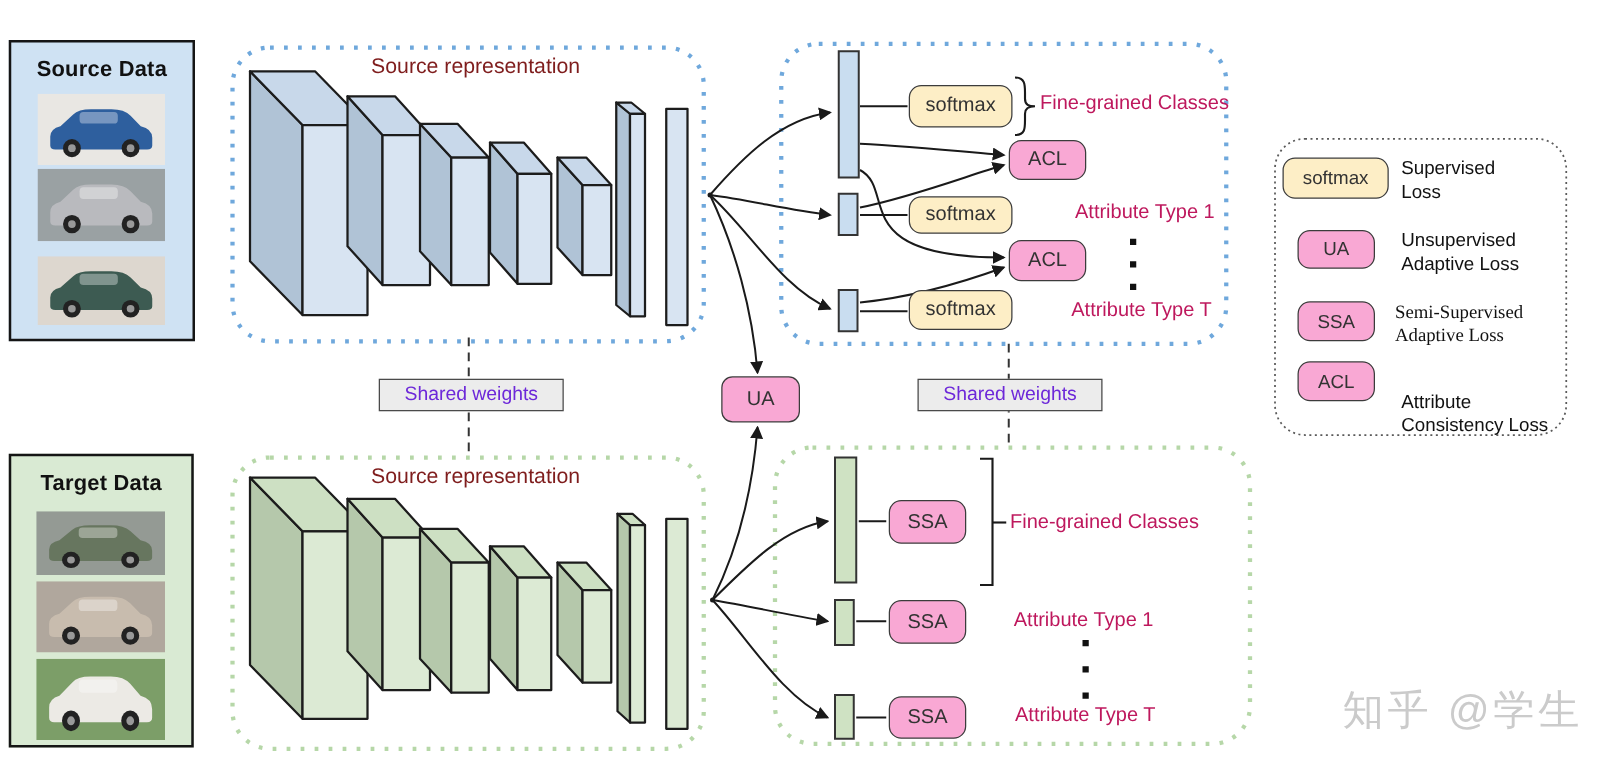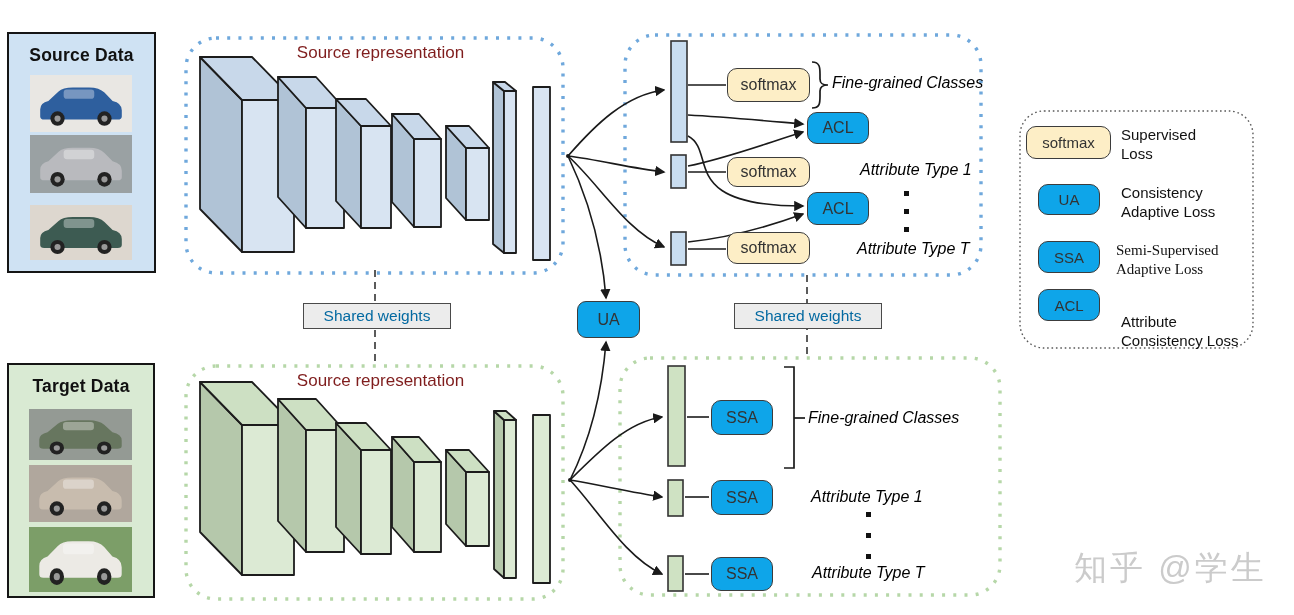--- a/index.html
+++ b/index.html
@@ -12,33 +12,33 @@
   
   .panel { border:2px solid #151515; }
   .panel-blue  { background:#cfe2f3; }
   .panel-green { background:#d9ead3; }
   .panel-title { text-align:center; font-weight:bold; font-size:17.5px; color:#111;
                  padding-top:11px; letter-spacing:.2px; }
   .car-svg { position:absolute; display:block; }
 
   
   .repr-title { font-size:17px; color:#7f1d1d; text-align:center; }
-  .free-label { font-size:16px; color:#000000; white-space:nowrap;font-style:italic; }
+  .free-label { font-size:16px; color:#be185d; white-space:nowrap; }
 
   
   .pill { display:flex; align-items:center; justify-content:center;
           border:1.6px solid #3c3c3c; border-radius:10px;
           font-size:16px; color:#333; white-space:nowrap;text-align:center; }
   .pill-yellow { background:#fdeec6; }
-  .pill-pink   { background:#0ea5e9; }
+  .pill-pink   { background:#f9a8d4; }
 
   
   .shared { display:flex; align-items:center; justify-content:center;
             background:#ececec; border:1.5px solid #4a4a4a;
-            font-size:15.5px; color:#0369a1; }
+            font-size:15.5px; color:#6d28d9; }
 
   
   #legend { }
   .legend-badge { position:absolute; }
   .legend-text  { position:absolute; font-size:15px; color:#111; line-height:1.25; }
 
   #watermark { font-size:33px; color:#cbcbcb; letter-spacing:3px; white-space:nowrap; }
 </style>
 </head>
 <body>
@@ -261,21 +261,21 @@
 
   <div class="ov" id="legend" style="left:1020px; top:111px; width:233px; height:237px;">
     <div class="legend-badge pill pill-yellow" style="left:6px; top:15px; width:85px; height:33px; font-size:15px;">softmax</div>
     <div class="legend-text" style="left:101px; top:15px;">
       <div>Supervised</div>
       <div>Loss</div>
     </div>
 
     <div class="legend-badge pill pill-pink" style="left:18px; top:73px; width:62px; height:31px; font-size:15px;">UA</div>
     <div class="legend-text" style="left:101px; top:73px;">
-      <div>Consistency</div>
+      <div>Unsupervised</div>
       <div>Adaptive Loss</div>
     </div>
 
     <div class="legend-badge pill pill-pink" style="left:18px; top:130px; width:62px; height:32px; font-size:15px;">SSA</div>
     <div class="legend-text" style="left:96px; top:130px;font-family:Liberation Serif, serif;">
       <div>Semi-Supervised</div>
       <div>Adaptive Loss</div>
     </div>
 
     <div class="legend-badge pill pill-pink" style="left:18px; top:178px; width:62px; height:32px; font-size:15px;">ACL</div>

